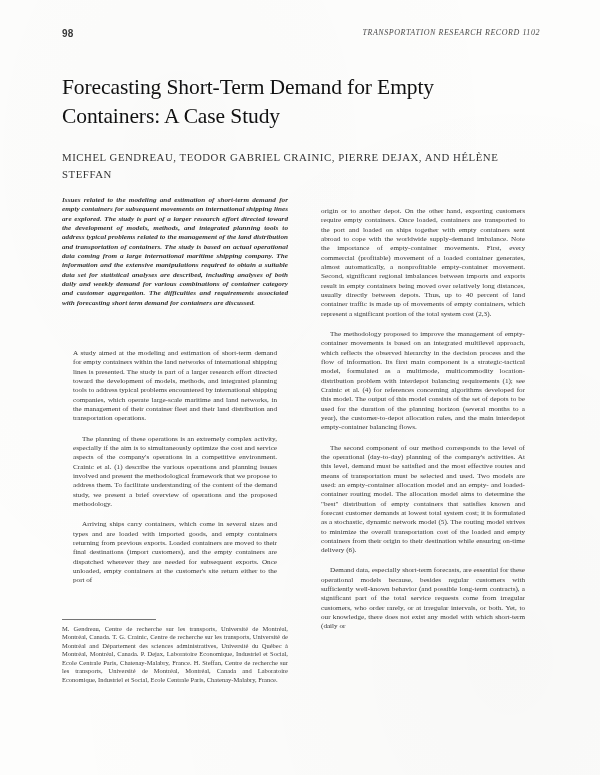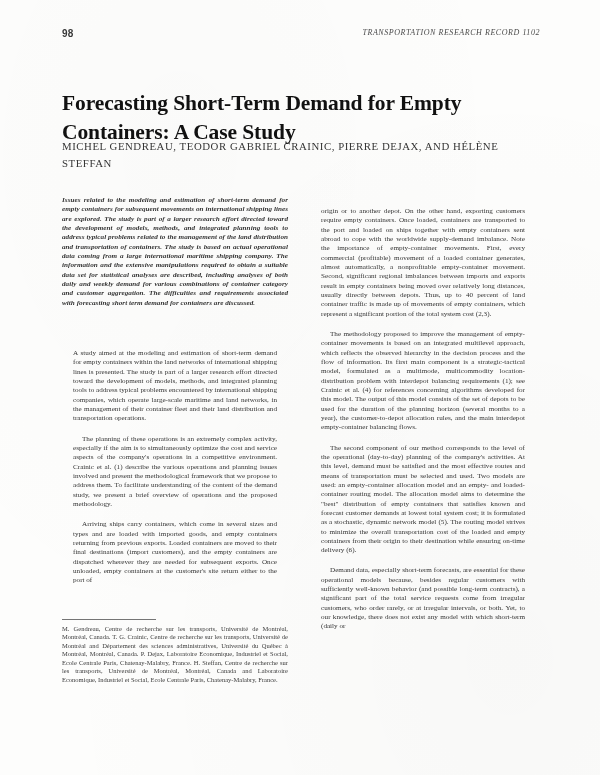--- a/index.html
+++ b/index.html
@@ -65,30 +65,29 @@
     color: #3a3a3a;
     white-space: nowrap;
   }
   
   .title {
     position: absolute;
     top: 73px;
     left: 0;
     width: 460px;
     font-size: 21.5px;
-    font-weight: bold;
+    font-weight: normal;
     line-height: 1.36;
     letter-spacing: -0.1px;
     color: #111111;
-    margin-top: 16px;
   }
   
   .authors {
     position: absolute;
-    top: 138px;
+    top: 149px;
     left: 0;
     width: 460px;
     font-size: 10.8px;
     line-height: 1.62;
     font-variant: small-caps;
     letter-spacing: 0.55px;
     color: #262626;
   }
   
   .col {

